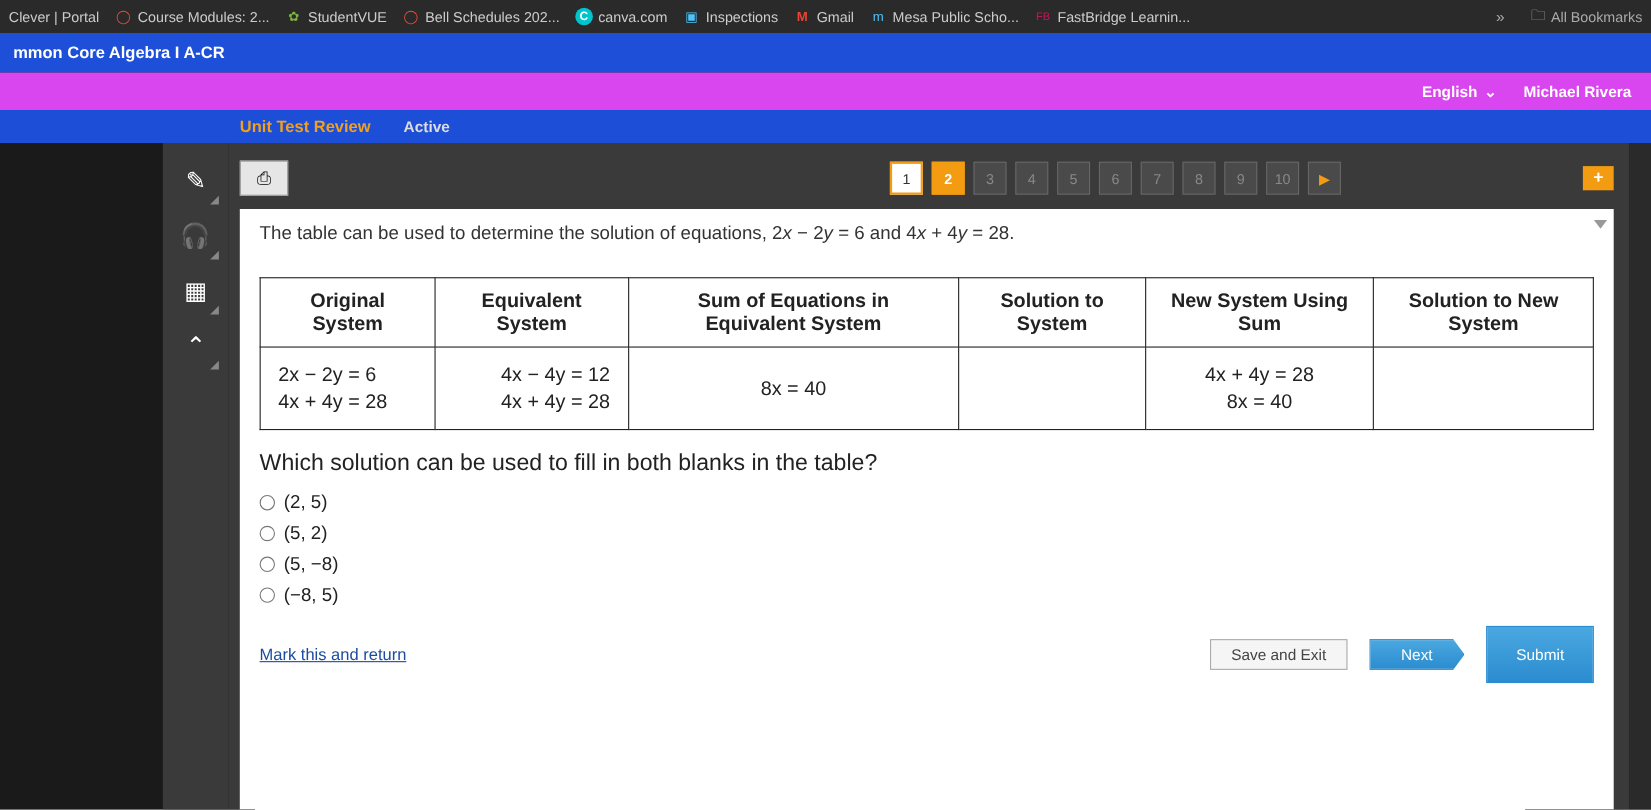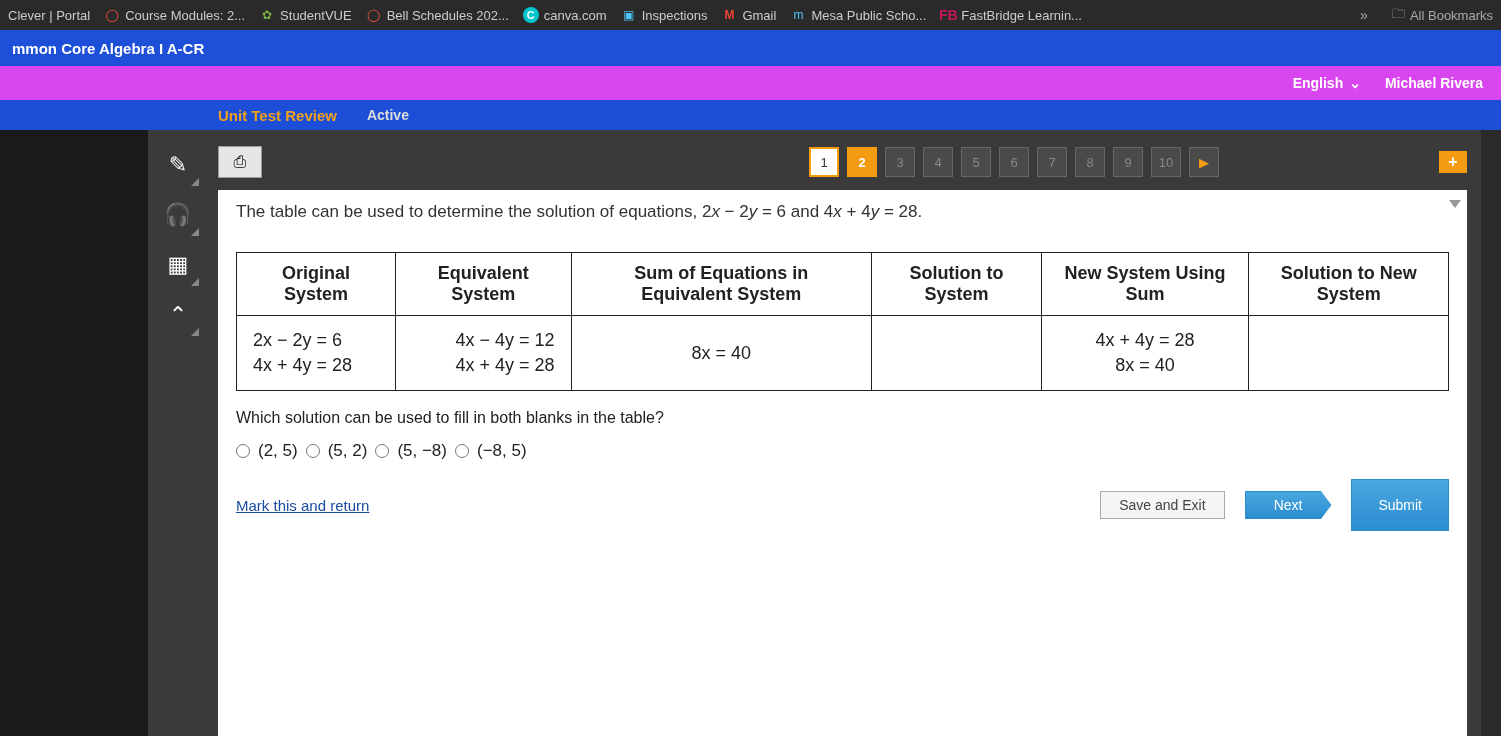--- a/index.html
+++ b/index.html
@@ -47,23 +47,23 @@
   
   .question-panel { background: #fff; color: #222; flex: 1; margin-top: 6px; padding: 12px 18px 10px 18px; position: relative; overflow: hidden; }
   .question-intro { font-size: 17px; color: #333; margin-bottom: 30px; }
   .question-intro .it { font-style: italic; }
 
   table.eq-table { border-collapse: collapse; margin-bottom: 18px; }
   table.eq-table th, table.eq-table td { border: 1px solid #222; padding: 10px 16px; font-size: 18px; text-align: center; vertical-align: middle; }
   table.eq-table th { font-weight: bold; border-radius: 23px; }
   .cell-lines div { margin: 4px 0; white-space: nowrap; }
 
-  .sub-question { font-size: 16px; color: #222; margin-bottom: 14px; }
-
-  .options { display: flex; flex-direction: row; gap: 8px; font-size: 17px; }
+  .sub-question { font-size: 21px; color: #222; margin-bottom: 14px; }
+
+  .options { display: flex; flex-direction: column; gap: 8px; font-size: 17px; }
   .opt { display: flex; align-items: center; gap: 8px; cursor: pointer; }
   .radio { width: 14px; height: 14px; border: 1px solid #777; border-radius: 50%; display: inline-block; }
 
   .bottom-bar { display: flex; align-items: center; padding-top: 18px; gap: 20px; }
   .mark-link { color: #1a4ca0; text-decoration: underline; font-size: 15px; cursor: pointer; }
   .bottom-spacer { flex: 1; }
   .btn-save { background: #f5f5f5; border: 1px solid #aaa; color: #444; padding: 5px 18px; font-size: 14px; cursor: pointer; }
   .btn-next { background: linear-gradient(#4aa8e0, #2b8cd0); color: #fff; padding: 5px 28px; font-size: 14px; border: 1px solid #2b8cd0; cursor: pointer; position: relative; clip-path: polygon(0 0, 88% 0, 100% 50%, 88% 100%, 0 100%); }
   .btn-submit { background: linear-gradient(#4aa8e0, #2b8cd0); color: #fff; padding: 17px 26px; font-size: 14px; border: 1px solid #2b8cd0; cursor: pointer; }
 
@@ -100,21 +100,21 @@
     </div>
   <div class="bookmark">
       <span class="bk-icon" style="color:#ea4335;font-weight:bold">M</span>
       <span>Gmail</span>
     </div>
   <div class="bookmark">
       <span class="bk-icon" style="color:#4fc3f7">m</span>
       <span>Mesa Public Scho...</span>
     </div>
   <div class="bookmark">
-      <span class="bk-icon" style="color:#c2185b;font-size:14px;font-weight:bold">FB</span>
+      <span class="bk-icon" style="color:#c2185b;font-size:10px;font-weight:normal">FB</span>
       <span>FastBridge Learnin...</span>
     </div>
   <span class="bk-chevron">»</span>
   <div class="all-bk">
       <span>🗀</span>
       <span>All Bookmarks</span>
     </div>
 </div>
 
 <div class="course-bar">

